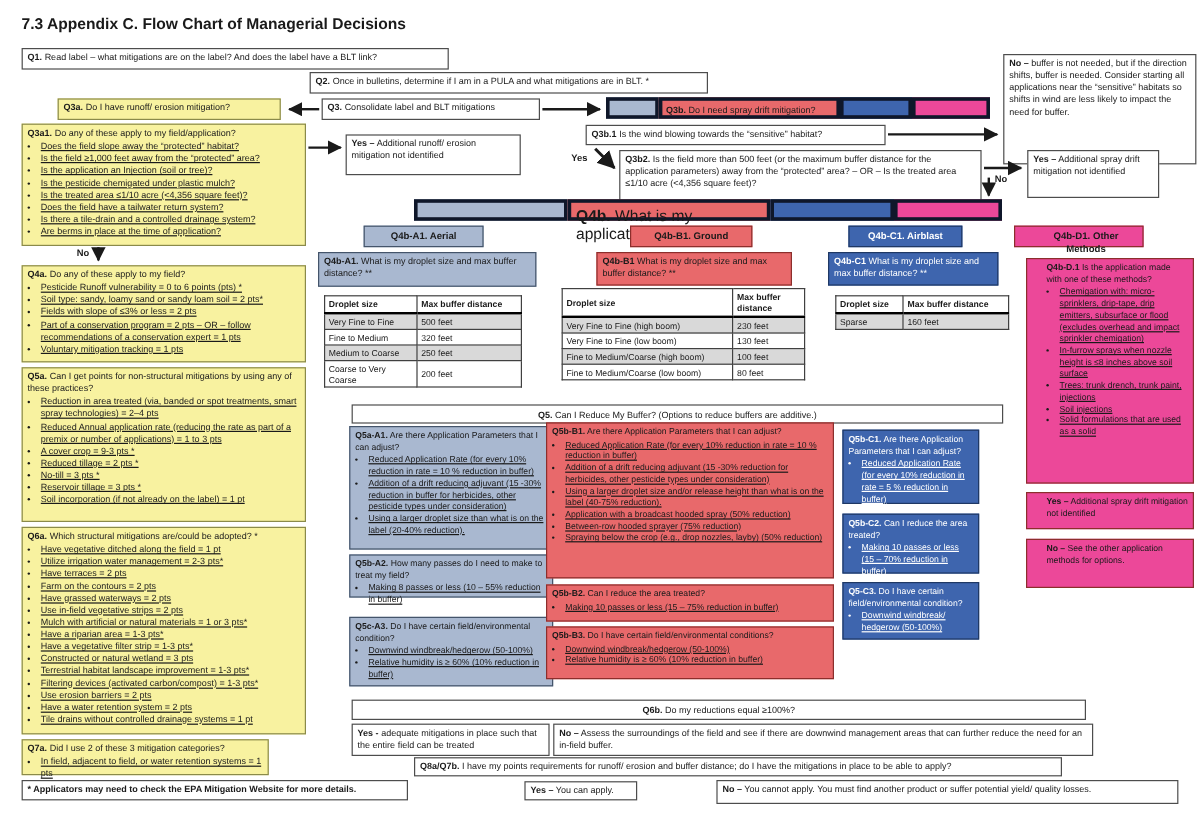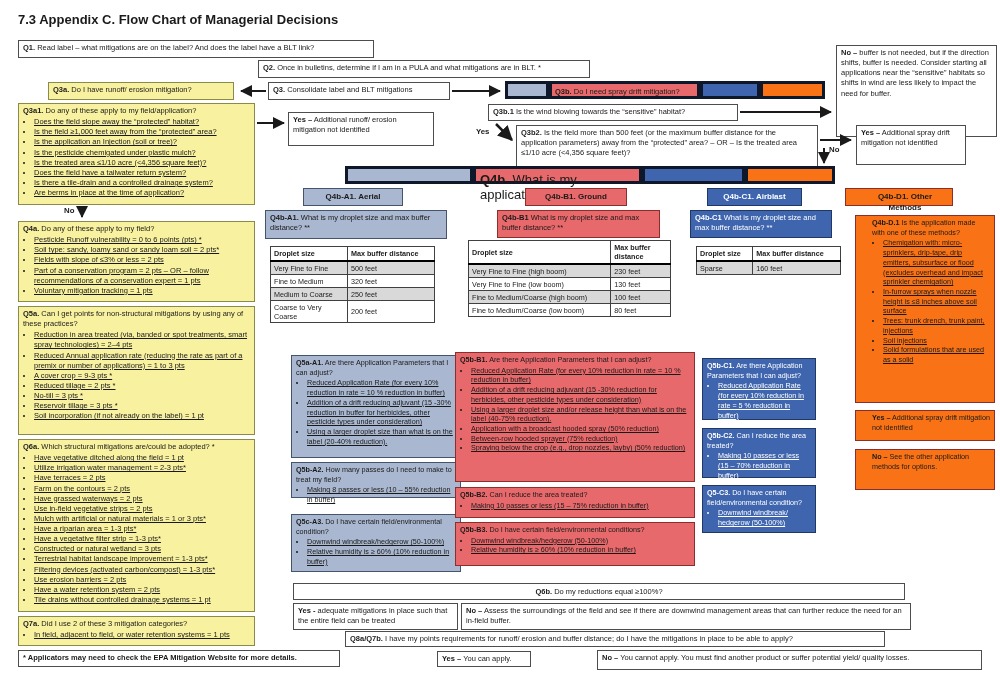--- a/index.html
+++ b/index.html
@@ -4,21 +4,21 @@
 <style>
   html,body{margin:0;padding:0;background:#fff;}
   #canvas{position:relative;width:1000px;height:683px;background:#fff;overflow:hidden;
           font-family:"Liberation Sans", sans-serif;color:#1a1a1a;}
   .b{position:absolute;box-sizing:border-box;border:1px solid #4d4d4d;background:#fff;
      padding:2px 4px;font-size:7.5px;line-height:1.35;}
   .yellow{background:#F8F2A0;border-color:#8a8a4a;}
   .bluegray{background:#A9B8D0;border-color:#44546A;}
   .redbox{background:#E8696B;border-color:#8C2E2C;}
   .darkblue{background:#3E65AE;border-color:#1F3864;color:#fff;}
-  .pink{background:#f97316;border-color:#8C2E2C;padding-left:16px;}
+  .pink{background:#ec4899;border-color:#8C2E2C;padding-left:16px;}
   .seg{position:absolute;box-sizing:border-box;border:3px solid #0f172a;}
   .hdr{font-weight:bold;text-align:center;padding-top:3px;font-size:8px;}
   .ctr{text-align:center;}
   .small{font-size:7.2px;line-height:1.35;}
   .b ul{margin:1px 0 0 11px;padding:0;}
   .b li{margin:0;padding:0;text-decoration:underline;}
   .title{position:absolute;left:18px;top:12px;font-size:13px;font-weight:bold;}
   .flt{position:absolute;font-size:7.8px;font-weight:bold;}
   table.tbl{position:absolute;border-collapse:collapse;background:#fff;font-size:7.2px;
             border:1px solid #404040;}
@@ -134,21 +134,21 @@
         <li>Have a riparian area = 1-3 pts*</li>
         <li>Have a vegetative filter strip = 1-3 pts*</li>
         <li>Constructed or natural wetland = 3 pts</li>
         <li>Terrestrial habitat landscape improvement = 1-3 pts*</li>
         <li>Filtering devices (activated carbon/compost) = 1-3 pts*</li>
         <li>Use erosion barriers = 2 pts</li>
         <li>Have a water retention system = 2 pts</li>
         <li>Tile drains without controlled drainage systems = 1 pt</li>
       </ul>
   </div>
-  <div class="b yellow" style="left:18px;top:616px;width:237px;height:30px">
+  <div class="b yellow" style="left:18px;top:616px;width:206px;height:30px">
     <b>Q7a.</b>
     <span>Did I use 2 of these 3 mitigation categories?</span>
     <ul>
         <li>In field, adjacent to field, or water retention systems = 1 pts</li>
       </ul>
   </div>
   <div class="b" style="left:18px;top:650px;width:322px;height:17px;font-weight:bold">
     <span>* Applicators may need to check the EPA Mitigation Website for more details.</span>
   </div>
 
@@ -258,20 +258,24 @@
   </div>
   <div class="b pink small" style="left:855px;top:410px;width:140px;height:31px">
     <b>Yes –</b>
     <span>Additional spray drift mitigation not identified</span>
   </div>
   <div class="b pink small" style="left:855px;top:449px;width:140px;height:41px">
     <b>No –</b>
     <span>See the other application methods for options.</span>
   </div>
 
+  <div class="b ctr" style="left:293px;top:337px;width:543px;height:16px;padding-top:3px">
+    <b>Q5.</b>
+    <span>Can I Reduce My Buffer? (Options to reduce buffers are additive.)</span>
+  </div>
 
   <div class="b bluegray small" style="left:291px;top:355px;width:170px;height:103px">
     <b>Q5a-A1.</b>
     <span>Are there Application Parameters that I can adjust?</span>
     <ul>
         <li>Reduced Application Rate (for every 10% reduction in rate = 10 % reduction in buffer)</li>
         <li>Addition of a drift reducing adjuvant (15 -30% reduction in buffer for herbicides, other pesticide types under consideration)</li>
         <li>Using a larger droplet size than what is on the label (20-40% reduction).</li>
       </ul>
   </div>

